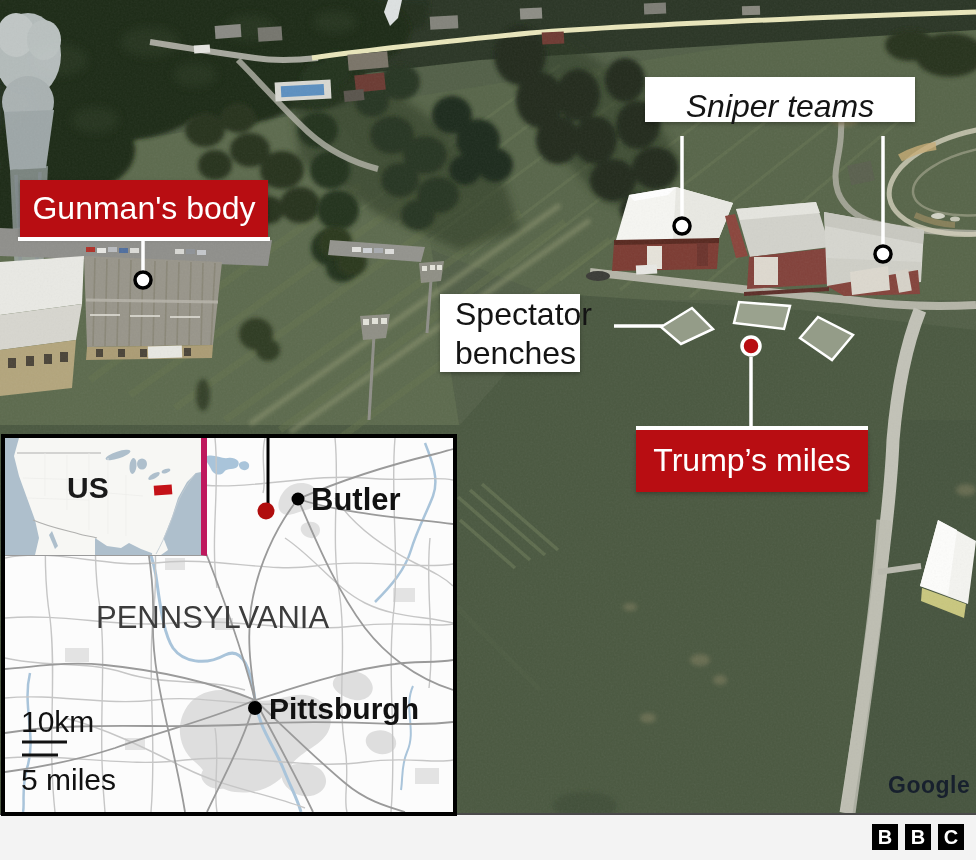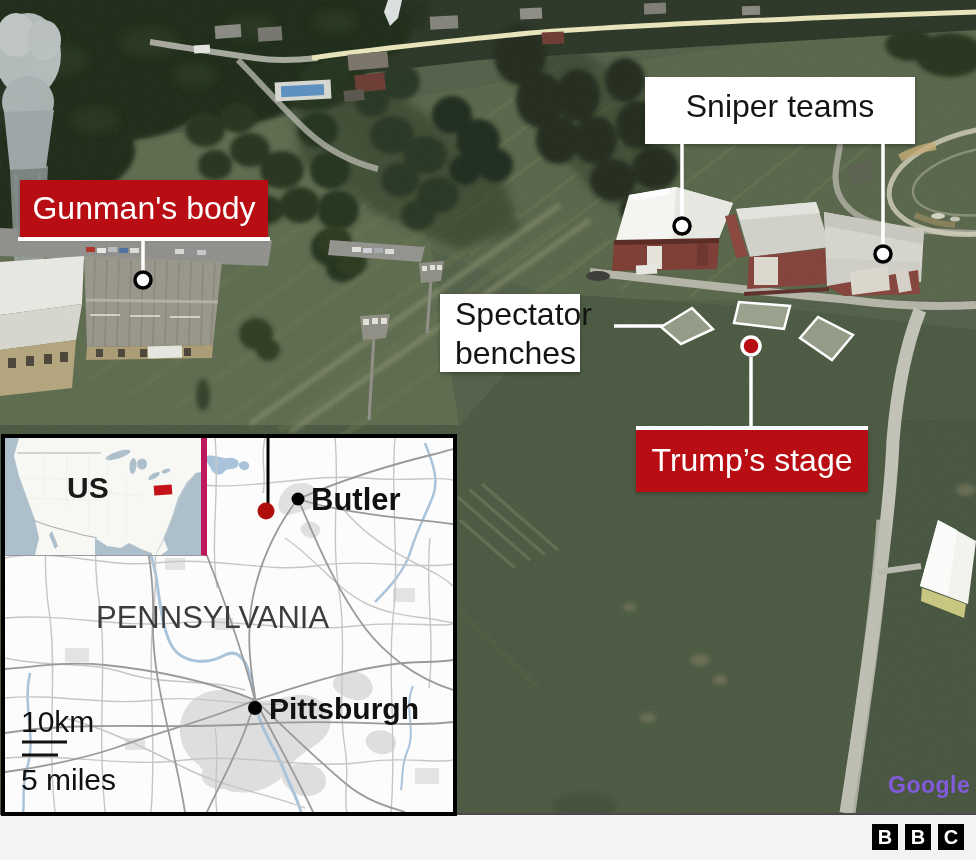--- a/index.html
+++ b/index.html
@@ -409,27 +409,27 @@
 
   <circle cx="751" cy="346" r="9" fill="#b80d12" stroke="#fff" stroke-width="3.5"></circle>
 
   <line x1="751" y1="357" x2="751" y2="427" stroke="#fff" stroke-width="3.5"></line>
 
   <line x1="636" y1="428" x2="868" y2="428" stroke="#fff" stroke-width="4"></line>
 </svg>
 
 <div class="lbl redbox" style="left:20px;top:180px;width:248px;height:57px;text-align:center;line-height:57px;">Gunman's body</div>
 
-<div class="lbl whitebox" style="left:645px;top:77px;width:270px;height:67px;text-align:center;line-height:59px;">Sniper teams</div>
+<div class="lbl whitebox" style="left:645px;top:77px;width:270px;height:45px;text-align:center;line-height:59px;font-style:italic;">Sniper teams</div>
 
 <div class="lbl whitebox" style="left:440px;top:294px;width:140px;height:78px;padding-left:0;">
       <span style="display:block;margin:0 0 0 15px;line-height:39px;margin-top:1px;">Spectator<br>benches</span>
     </div>
 
-<div class="lbl redbox" style="left:636px;top:430px;width:232px;height:62px;text-align:center;line-height:60px;">Trump’s stage</div>
+<div class="lbl redbox" style="left:636px;top:430px;width:232px;height:62px;text-align:center;line-height:60px;">Trump’s miles</div>
 
 <div style="position:absolute;left:1px;top:434px;width:448px;height:374px;border:4px solid #000;background:#fcfcfc;z-index:10;overflow:hidden;">
   <svg width="448" height="374" viewBox="0 0 448 374" style="position:absolute;left:0;top:0;">
 
     <g fill="#dedede">
       <path d="M250,262 c-30,-18 -60,-10 -70,10 c-10,18 -5,40 10,52 c12,10 20,28 40,30 c25,3 45,-8 55,-25 c10,-16 30,-20 38,-35 c8,-16 -2,-32 -18,-36 c-18,-5 -35,8 -55,4 z"></path>
       <path d="M280,330 c15,-8 35,-5 40,8 c5,12 -8,22 -22,20 c-14,-2 -28,-18 -18,-28 z"></path>
       <path d="M330,240 c12,-10 30,-8 36,4 c6,10 -4,20 -16,18 c-12,-2 -28,-12 -20,-22 z"></path>
       <path d="M365,295 c10,-6 24,-2 26,8 c2,10 -10,16 -20,12 c-10,-4 -14,-14 -6,-20 z"></path>
       <path d="M200,330 c10,-8 26,-4 28,6 c2,10 -8,18 -20,14 c-10,-3 -16,-13 -8,-20 z"></path>
@@ -562,21 +562,21 @@
             <path d="M103,55 L138,58"></path>
       </g>
 
       <text x="62" y="60" font-size="30" font-weight="bold" fill="#1a1a1a" font-family="Liberation Sans, sans-serif">US</text>
 
       <rect x="149" y="47" width="18" height="10" fill="#c41218" transform="rotate(-4 158 52)"></rect>
     </svg>
   </div>
 </div>
 
-<div style="position:absolute;left:888px;top:772px;font-size:23px;font-weight:bold;color:#8b5cf6;opacity:0.85;letter-spacing:0.5px;z-index:6;">Google</div>
+<div style="position:absolute;left:888px;top:772px;font-size:23px;font-weight:bold;color:#0f172a;opacity:0.85;letter-spacing:0.5px;z-index:6;">Google</div>
 
 <div style="position:absolute;left:0;top:813px;width:976px;height:47px;background:#f3f3f3;border-top:2px solid #4a4a4a;box-sizing:border-box;"></div>
 
 <div style="position:absolute;left:872px;top:824px;width:92px;height:26px;">
   <div style="position:absolute;left:0;width:26px;height:26px;background:#000;color:#fff;font-weight:bold;font-size:20px;text-align:center;line-height:26px;">B</div>
   <div style="position:absolute;left:33px;width:26px;height:26px;background:#000;color:#fff;font-weight:bold;font-size:20px;text-align:center;line-height:26px;">B</div>
   <div style="position:absolute;left:66px;width:26px;height:26px;background:#000;color:#fff;font-weight:bold;font-size:20px;text-align:center;line-height:26px;">C</div>
 </div>
 
 </div>

